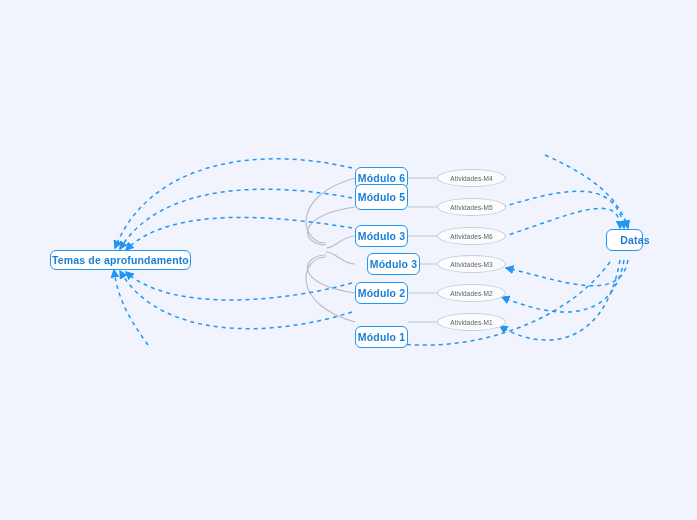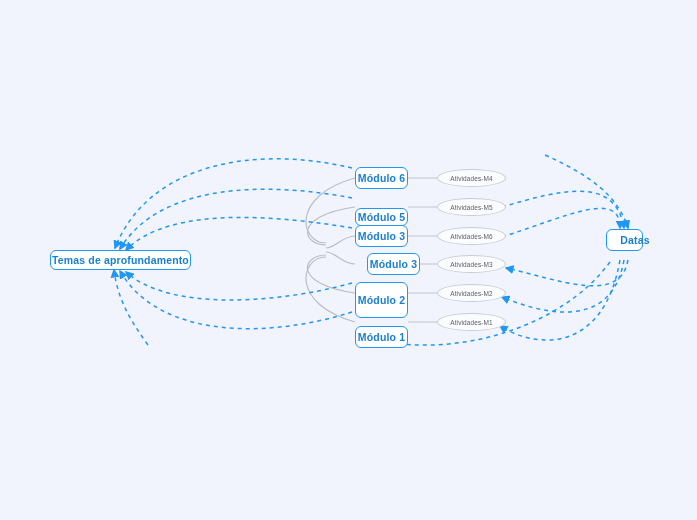--- a/index.html
+++ b/index.html
@@ -113,30 +113,30 @@
   </div>
 
 
   <div class="node boxed" style="left:606px;top:229px;width:37px;height:22px;padding-left:21px;">
     <span>Datas</span>
   </div>
 
   <div class="node boxed" style="left:355px;top:167px;width:53px;height:22px;">
     <span>Módulo 6</span>
   </div>
-  <div class="node boxed" style="left:355px;top:208px;width:53px;height:18px;">
+  <div class="node boxed" style="left:355px;top:184px;width:53px;height:26px;">
     <span>Módulo 5</span>
   </div>
   <div class="node boxed" style="left:355px;top:225px;width:53px;height:22px;">
     <span>Módulo 3</span>
   </div>
   <div class="node boxed" style="left:367px;top:253px;width:53px;height:22px;">
     <span>Módulo 3</span>
   </div>
-  <div class="node boxed" style="left:355px;top:282px;width:53px;height:36px;">
+  <div class="node boxed" style="left:355px;top:282px;width:53px;height:22px;">
     <span>Módulo 2</span>
   </div>
   <div class="node boxed" style="left:355px;top:326px;width:53px;height:22px;">
     <span>Módulo 1</span>
   </div>
 
   <div class="node oval" style="left:437px;top:169px;width:69px;height:18px;">
     <span>Atividades-M4</span>
   </div>
   <div class="node oval" style="left:437px;top:198px;width:69px;height:18px;">

